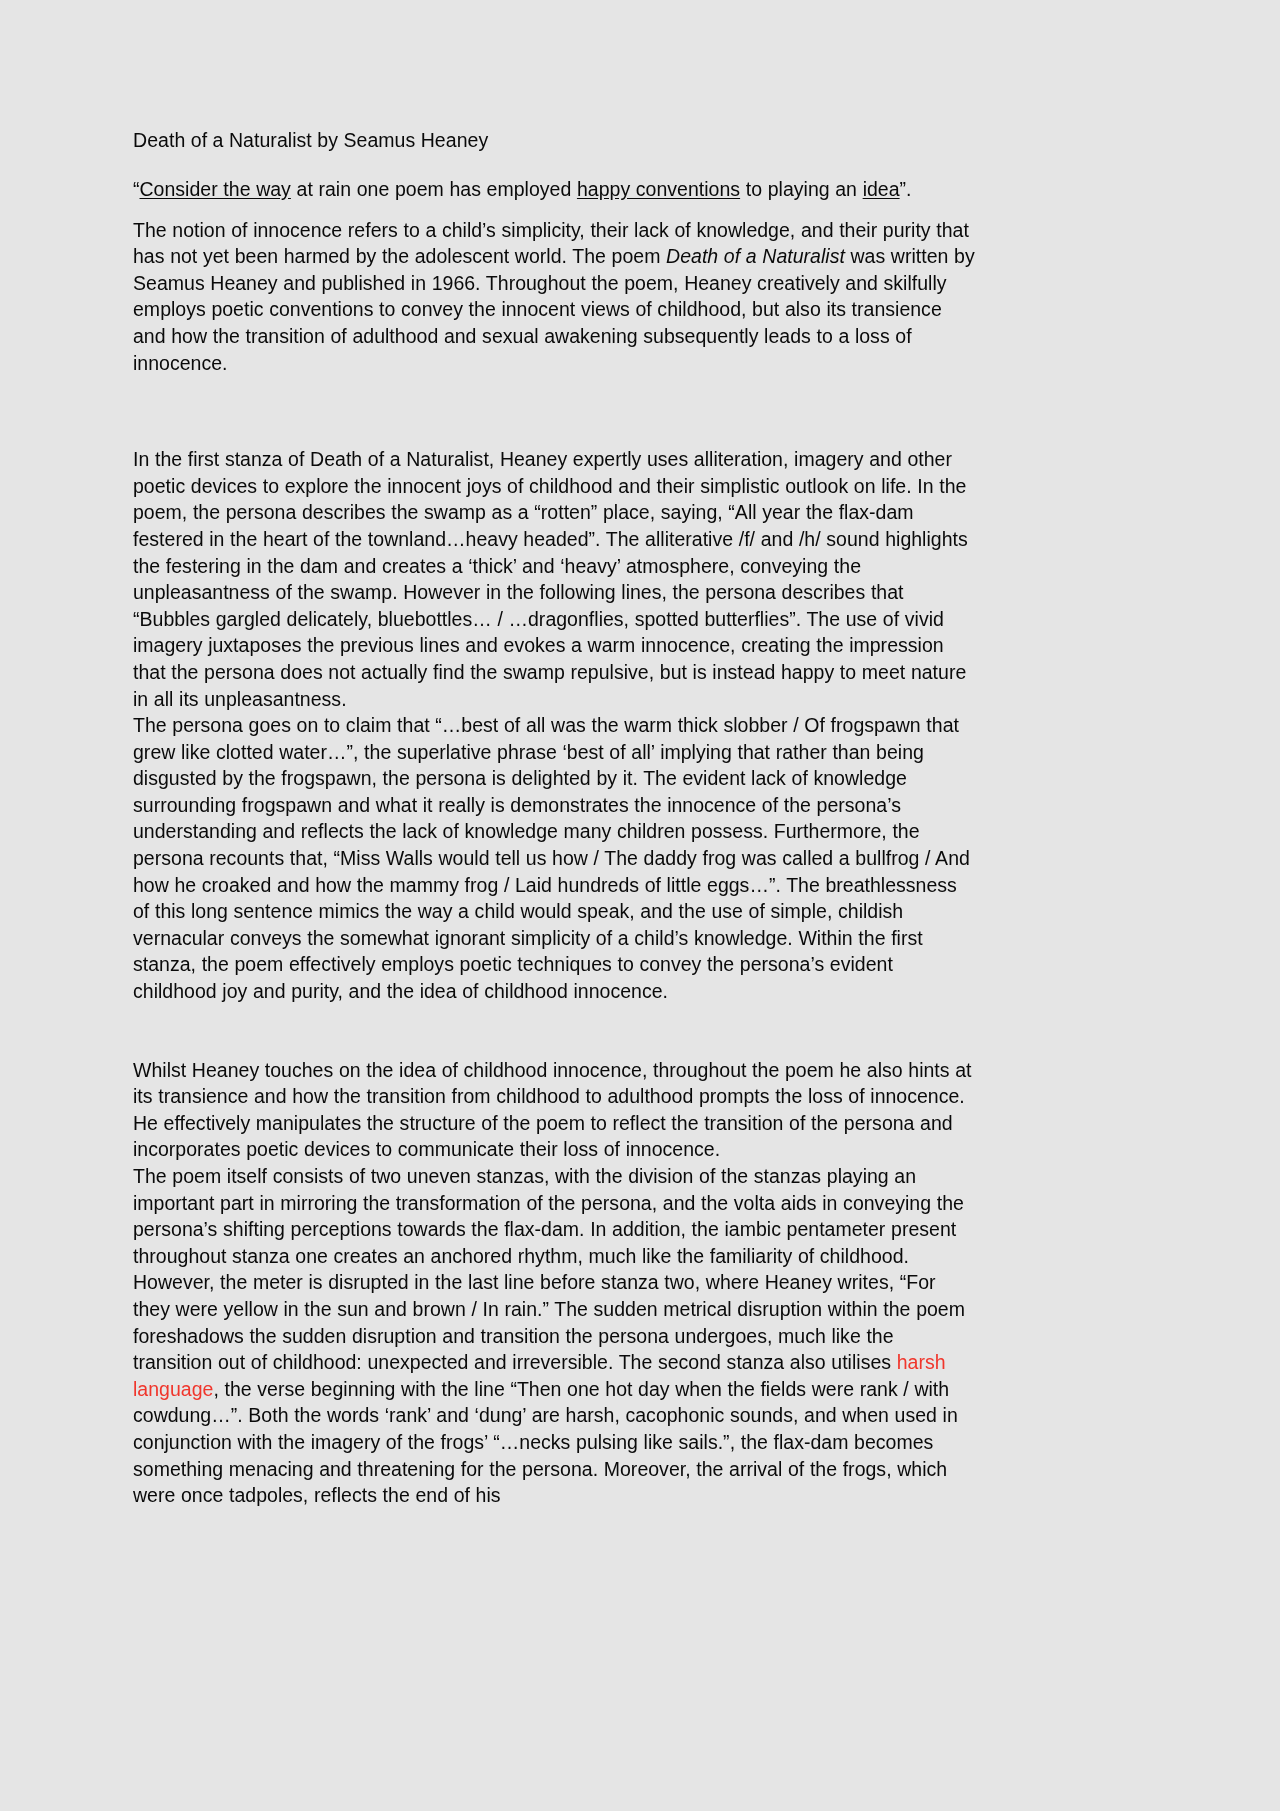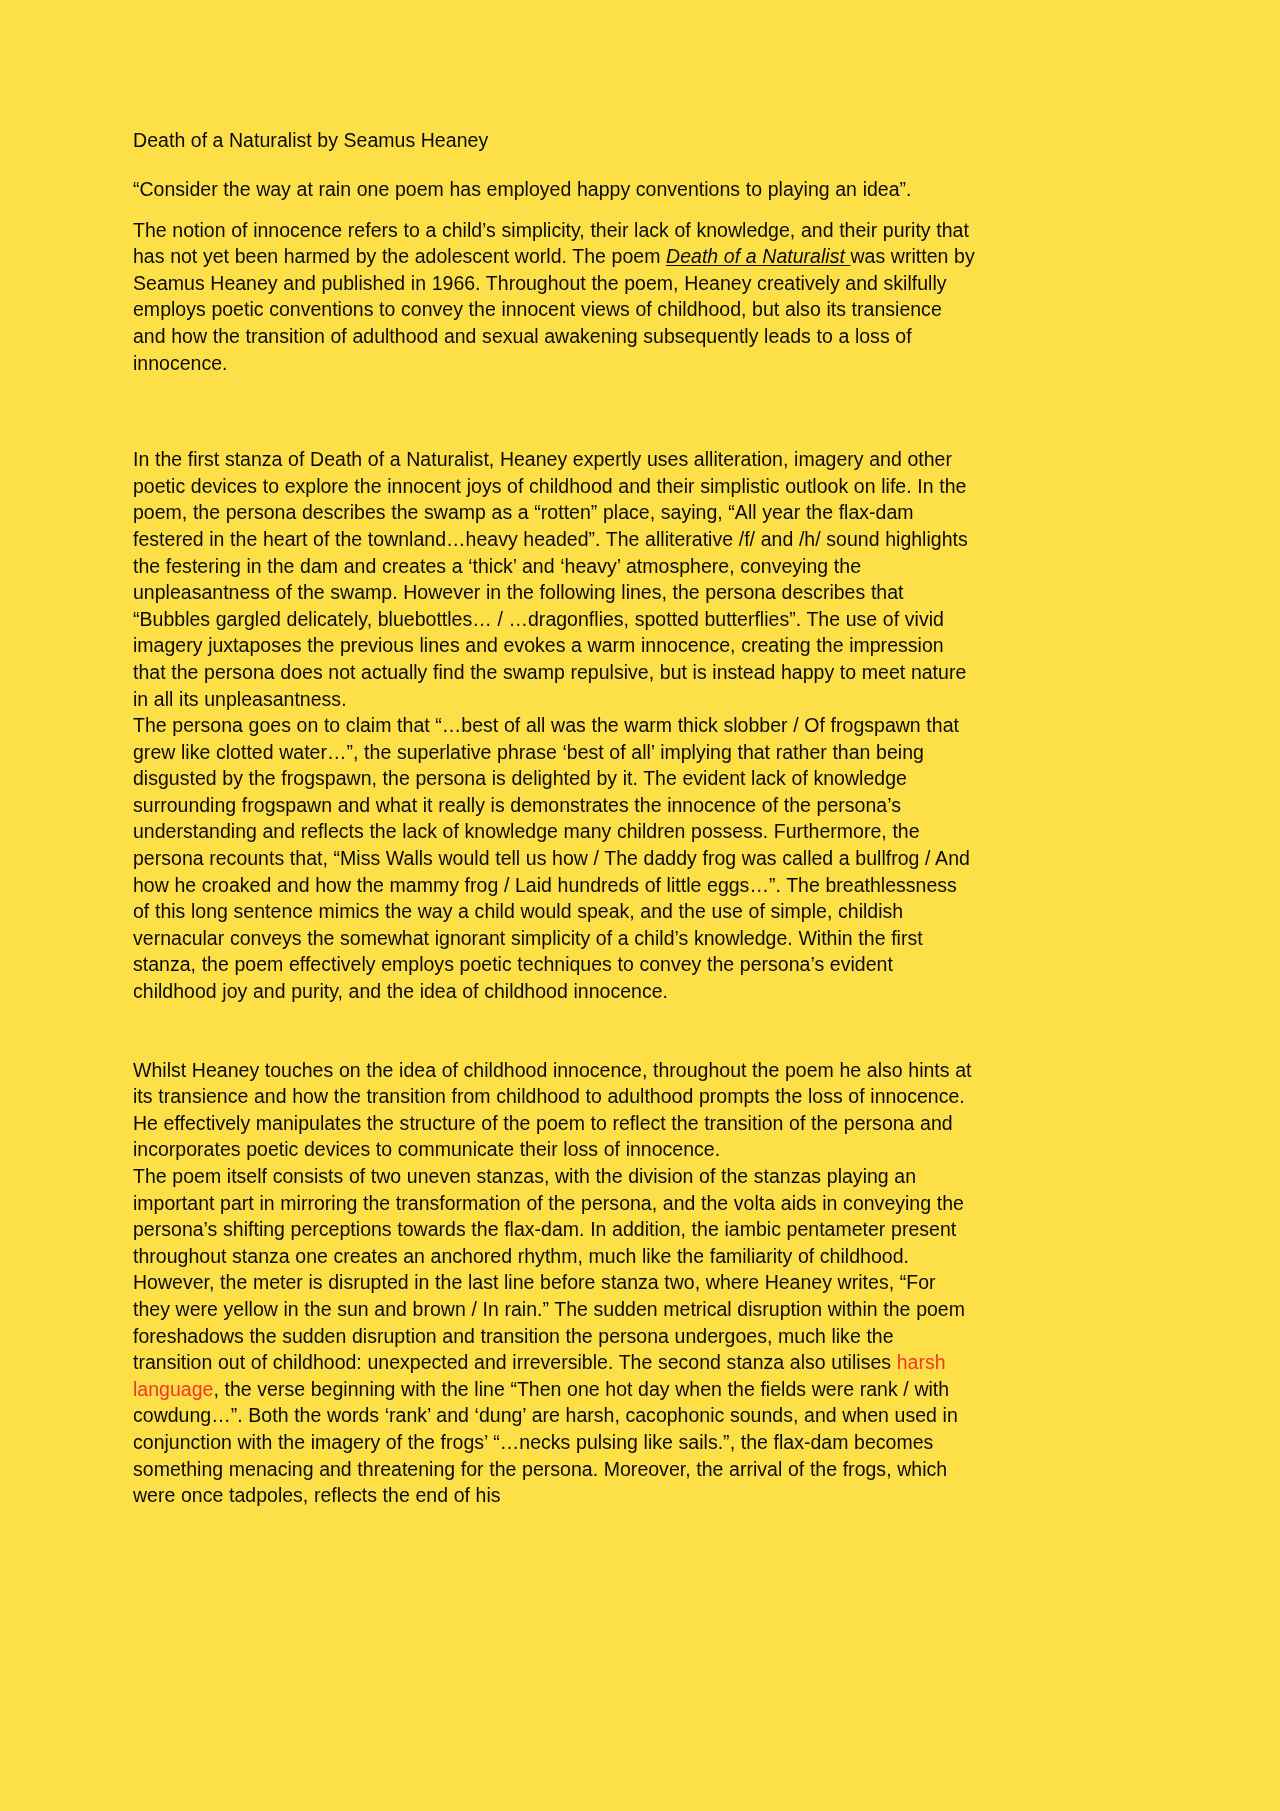--- a/index.html
+++ b/index.html
@@ -11,21 +11,21 @@
     width: 1280px;
     height: 1811px;
     font-family: "Liberation Sans", sans-serif;
     color: #0a0a0a;
     -webkit-font-smoothing: antialiased;
   }
   .page {
     position: relative;
     width: 1280px;
     height: 1811px;
-    background: #fde047;
+    background: #e5e5e5;
     box-sizing: border-box;
     padding: 126px 133px 0 133px;
   }
   .doc-body {
     width: 845px;
   }
   .title {
     font-size: 19.5px;
     line-height: 28px;
     margin: 0 0 22px 0;
@@ -42,25 +42,25 @@
   .para.tight {
     margin-bottom: 0;
   }
   .spacer-lg {
     height: 56px;
   }
   .spacer-md {
     height: 52px;
   }
   .u {
+    text-decoration: underline;
     text-underline-offset: 2px;
   }
   .iu {
     font-style: italic;
-    text-decoration: underline;
     text-underline-offset: 2px;
   }
   .red {
     color: #f0362c;
   }
 </style>
 </head>
 <body>
 
 <div class="page">

